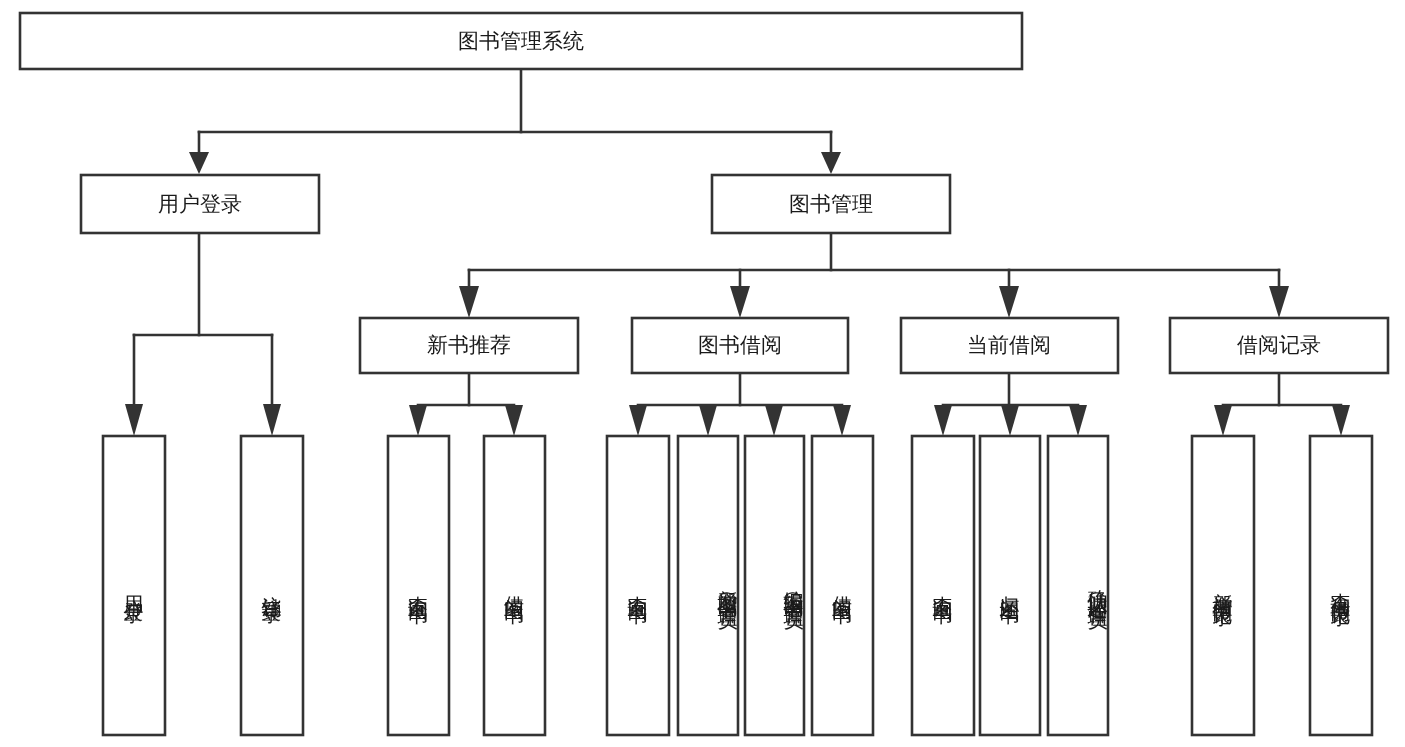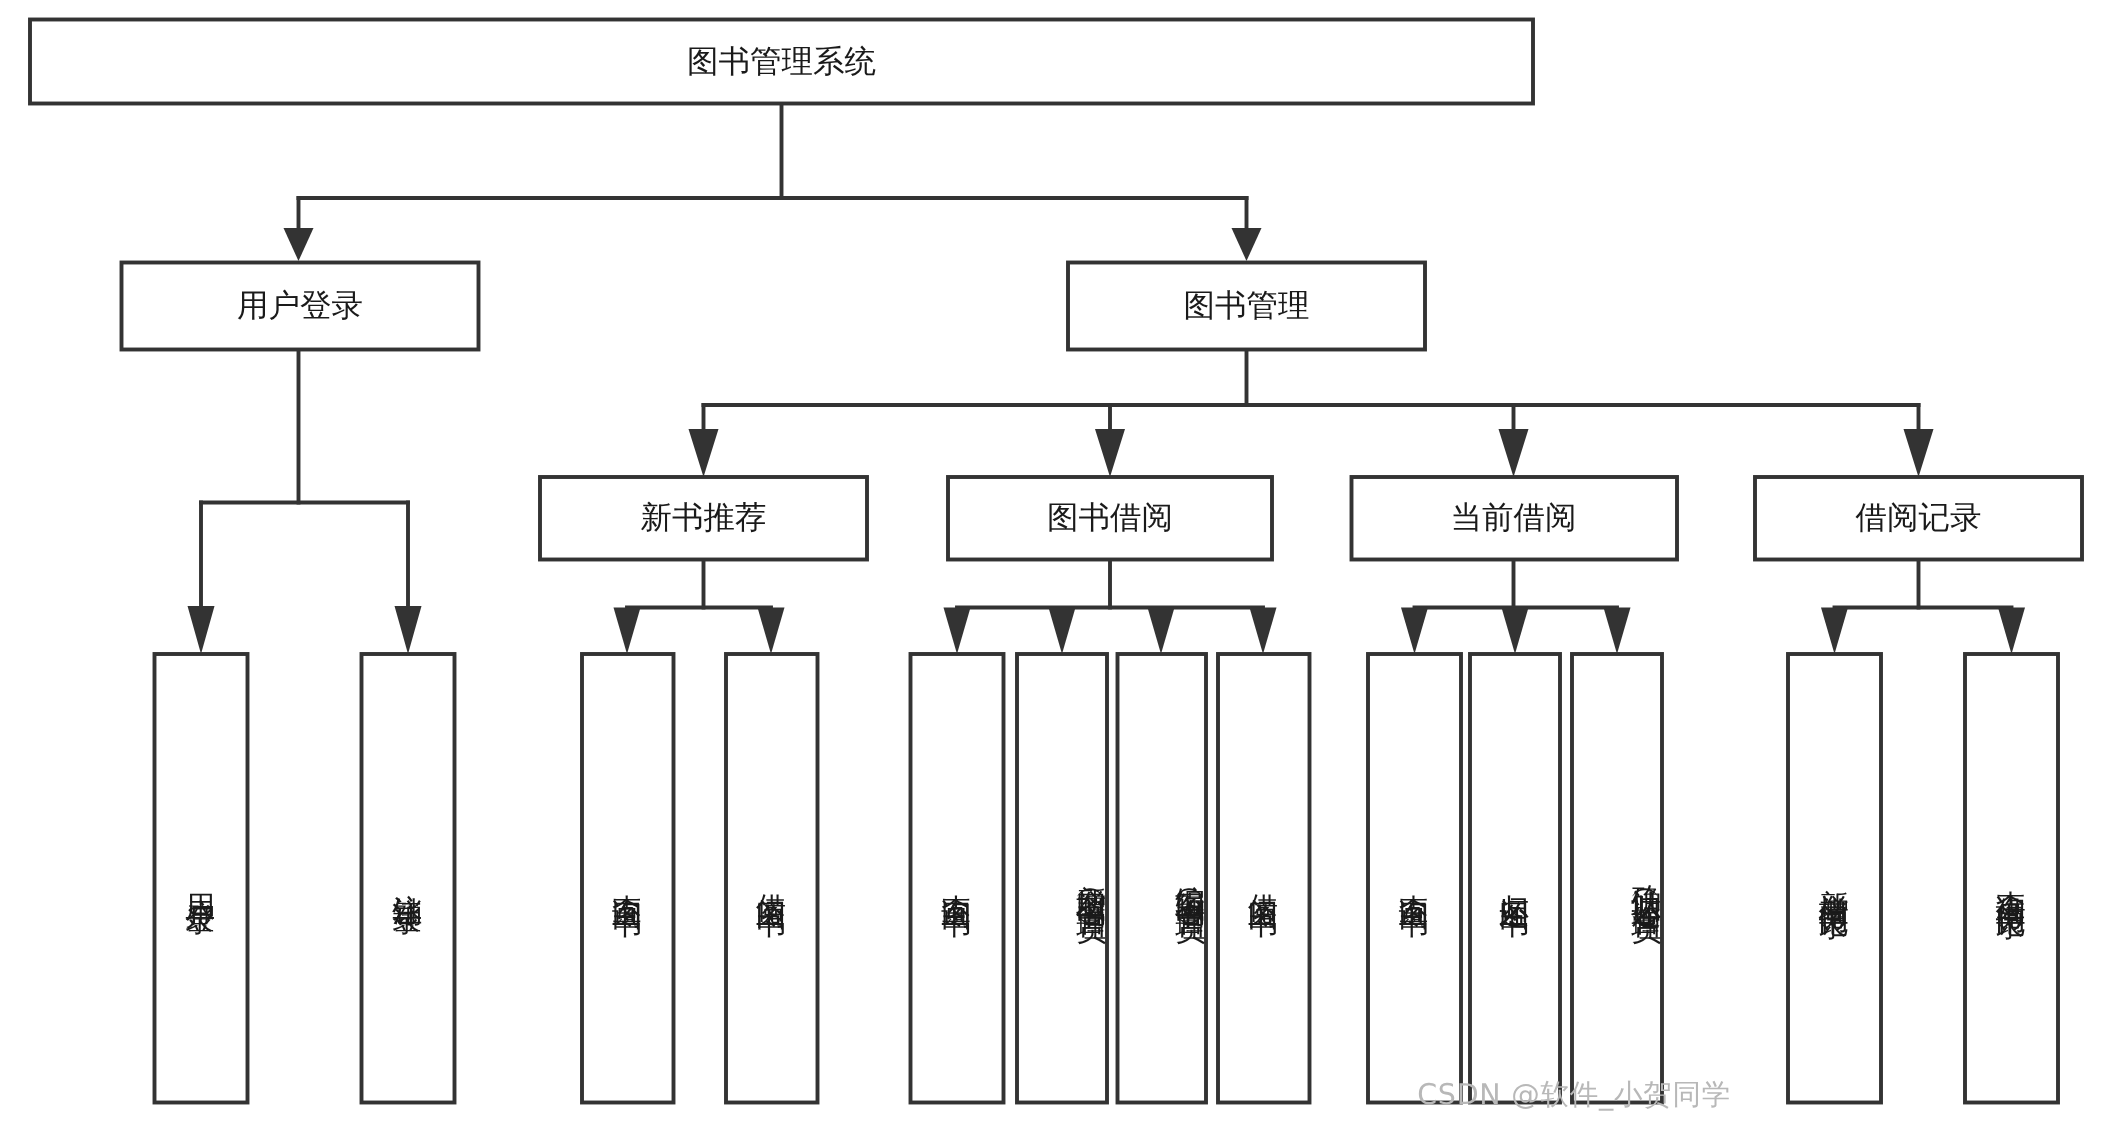--- a/index.html
+++ b/index.html
@@ -198,15 +198,14 @@
   <div class="leaf-label-wrap" style="left:745px; top:442px; width:59px; height:290px;">编辑图书（管理员）</div>
   <div class="leaf-label-wrap centered" style="left:812px; top:436px; width:61px; height:299px;">借阅图书</div>
 
   <div class="leaf-label-wrap centered" style="left:912px; top:436px; width:62px; height:299px;">查询图书</div>
   <div class="leaf-label-wrap centered" style="left:980px; top:436px; width:60px; height:299px;">归还图书</div>
   <div class="leaf-label-wrap" style="left:1048px; top:442px; width:60px; height:290px;">确认归还（管理员）</div>
 
   <div class="leaf-label-wrap centered" style="left:1192px; top:436px; width:62px; height:299px;">新增借阅记录</div>
   <div class="leaf-label-wrap centered" style="left:1310px; top:436px; width:62px; height:299px;">查询借阅记录</div>
 
-  <div class="watermark">CSDN @软件_小贺同学</div>
 
 </div>
 
 </body></html>

